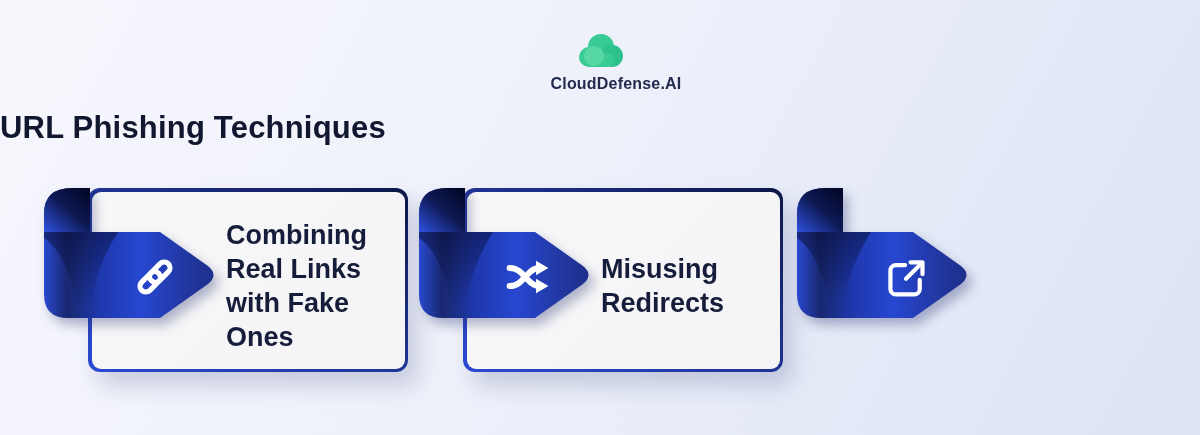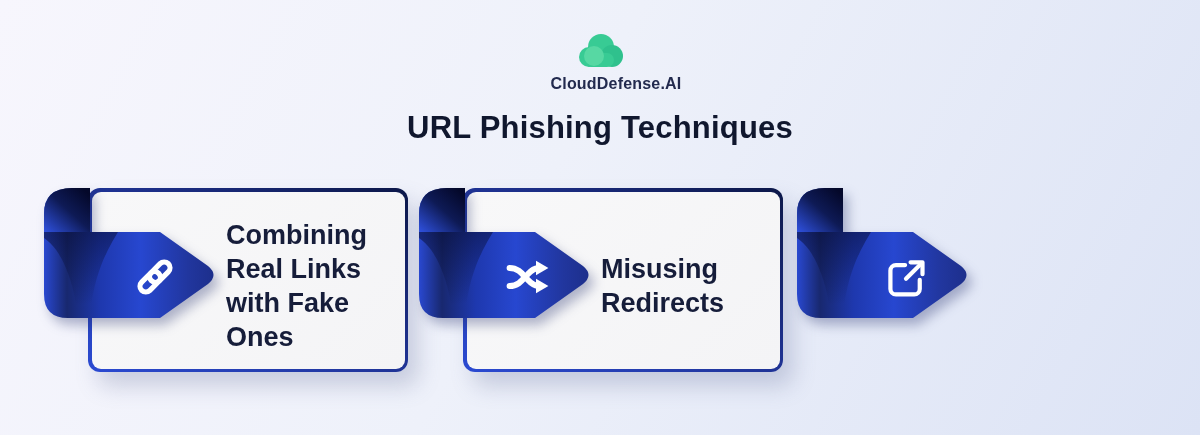--- a/index.html
+++ b/index.html
@@ -9,21 +9,21 @@
     background:linear-gradient(118deg,#f7f6fd 0%,#eef1fa 45%,#dce3f5 100%);
   }
   
   .logo-wrap{position:absolute;left:0;top:0;width:1200px;text-align:center;}
   .cloud-svg{position:absolute;left:576px;top:31px;}
   .logo-text{
     position:absolute;left:0;top:75px;width:1200px;text-align:center;
     font-size:16px;font-weight:700;letter-spacing:.2px;color:#222a4e;margin-left:16px;
   }
   .page-title{
-    position:absolute;left:0;top:110px;width:1200px;margin:0;text-align:center;
+    position:absolute;left:0;top:110px;width:1200px;margin:0;text-align:left;
     font-size:31px;font-weight:700;color:#10172e;letter-spacing:.2px;
   }
   
   .card{
     position:absolute;top:188px;width:320px;height:184px;border-radius:12px;
     background:linear-gradient(to bottom left,#0c1748 0%,#1e318f 45%,#2b4ad2 100%);
     box-shadow:10px 14px 22px rgba(96,108,150,.28);
   }
   .card-inner{
     position:absolute;left:3.5px;top:3.5px;right:3.5px;bottom:3.5px;

